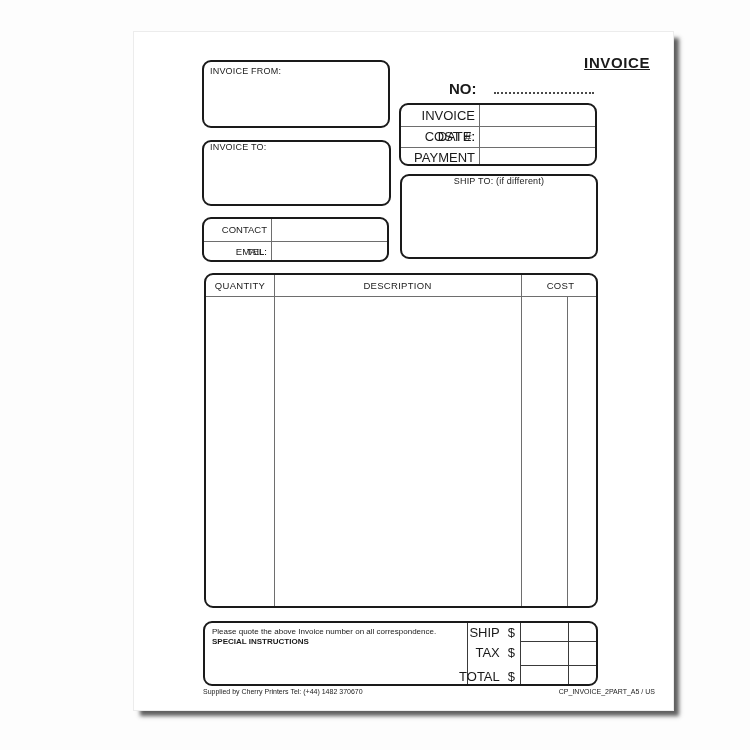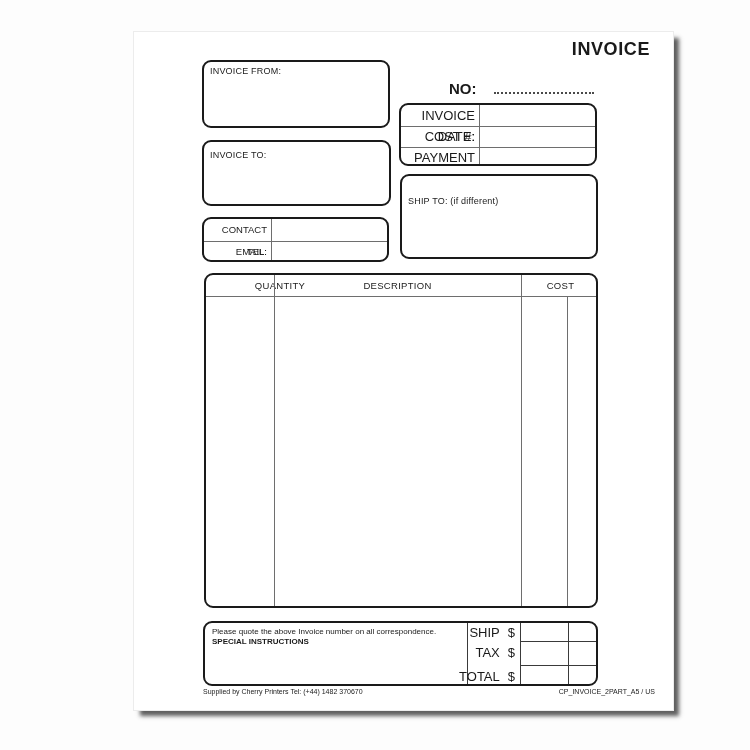--- a/index.html
+++ b/index.html
@@ -13,25 +13,25 @@
     background:#ffffff;border:1px solid #ececec;box-sizing:border-box;
     box-shadow:6px 6px 4px -1px rgba(50,50,50,.78);
   }
   .box{
     position:absolute;border:2px solid #1a1a1a;border-radius:9px;
     background:#fff;box-sizing:border-box;
   }
   .lbl{font-size:9px;letter-spacing:.2px;display:block;}
   
   #from{left:68px;top:28px;width:188px;height:68px;padding:4px 6px;}
-  #to{left:68px;top:108px;width:189px;height:66px;padding:8px 6px;}
-  #ship{left:266px;top:142px;width:198px;height:85px;padding:20px 6px;}
+  #to{left:68px;top:108px;width:189px;height:66px;padding:0 6px;}
+  #ship{left:266px;top:142px;width:198px;height:85px;padding:0 6px;text-align:center;}
   
-  #title{position:absolute;right:23px;top:8px;font-size:18px;line-height:18px;
-         font-weight:900;letter-spacing:.6px;}
+  #title{position:absolute;right:23px;top:22px;font-size:15px;line-height:18px;
+         font-weight:900;letter-spacing:.6px;text-decoration:underline;}
   #no-row{position:absolute;left:315px;top:47px;width:145px;height:17px;
           display:flex;align-items:flex-end;gap:15px;}
   #no-lbl{font-size:15px;font-weight:900;line-height:14px;}
   #no-dots{flex:1;margin-left:2px;margin-bottom:2px;height:0;
            border-bottom:2px dotted #4a4a4a;}
   
   #meta{left:265px;top:71px;width:198px;height:63px;}
   .m-lbl{position:absolute;left:0;width:74px;text-align:right;font-size:13px;
          height:21px;line-height:21px;}
   .hline,.vline{position:absolute;background:#6e6e6e;}
@@ -97,21 +97,21 @@
   </div>
 
   <div class="box" id="contact">
     <span class="c-lbl" style="top:0;height:22px;line-height:22px;">CONTACT TEL:</span>
     <span class="c-lbl" style="top:22px;height:21px;line-height:21px;">EMAIL:</span>
     <span class="hline h1"></span>
     <span class="vline v"></span>
   </div>
 
   <div class="box" id="items">
-    <span class="th" style="left:0;width:68px;margin-left:40px;">QUANTITY</span>
+    <span class="th" style="left:0;width:68px;">QUANTITY</span>
     <span class="th" style="left:68px;width:247px;">DESCRIPTION</span>
     <span class="th" style="left:315px;width:79px;">COST</span>
     <span class="hline head-line"></span>
     <span class="vline v1"></span>
     <span class="vline v2"></span>
     <span class="vline v3"></span>
   </div>
 
   <div class="box" id="summary">
     <span id="note">Please quote the above Invoice number on all correspondence.</span>

